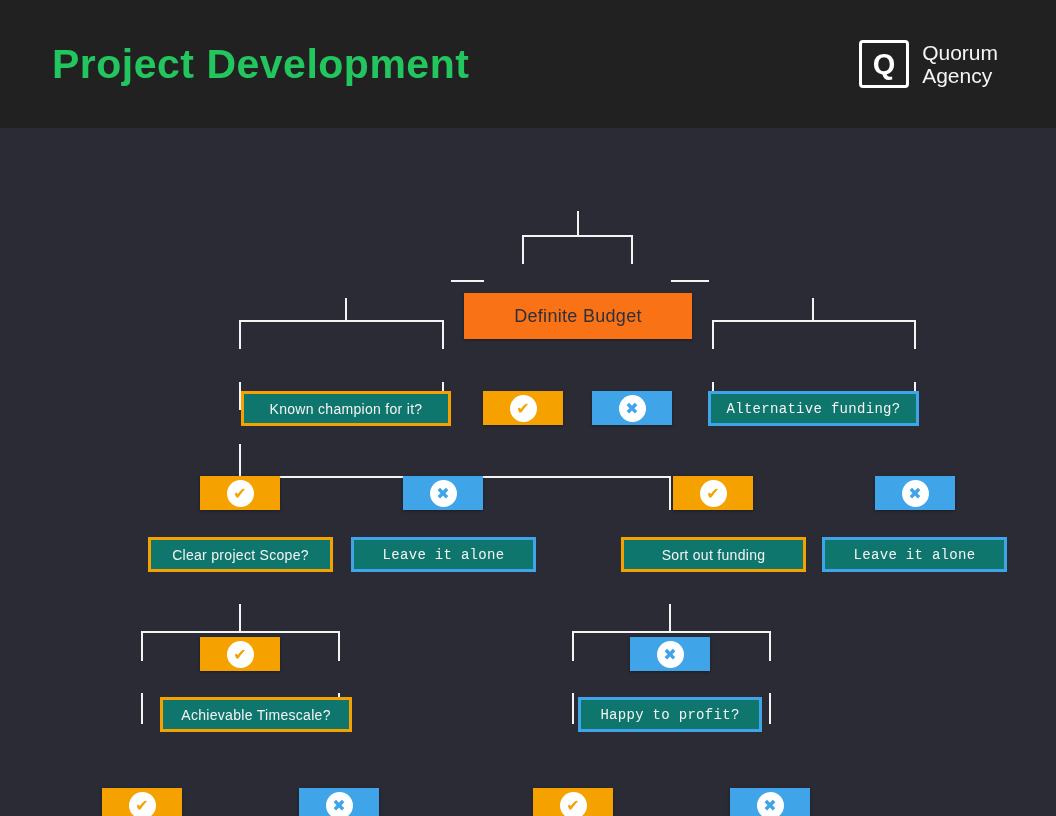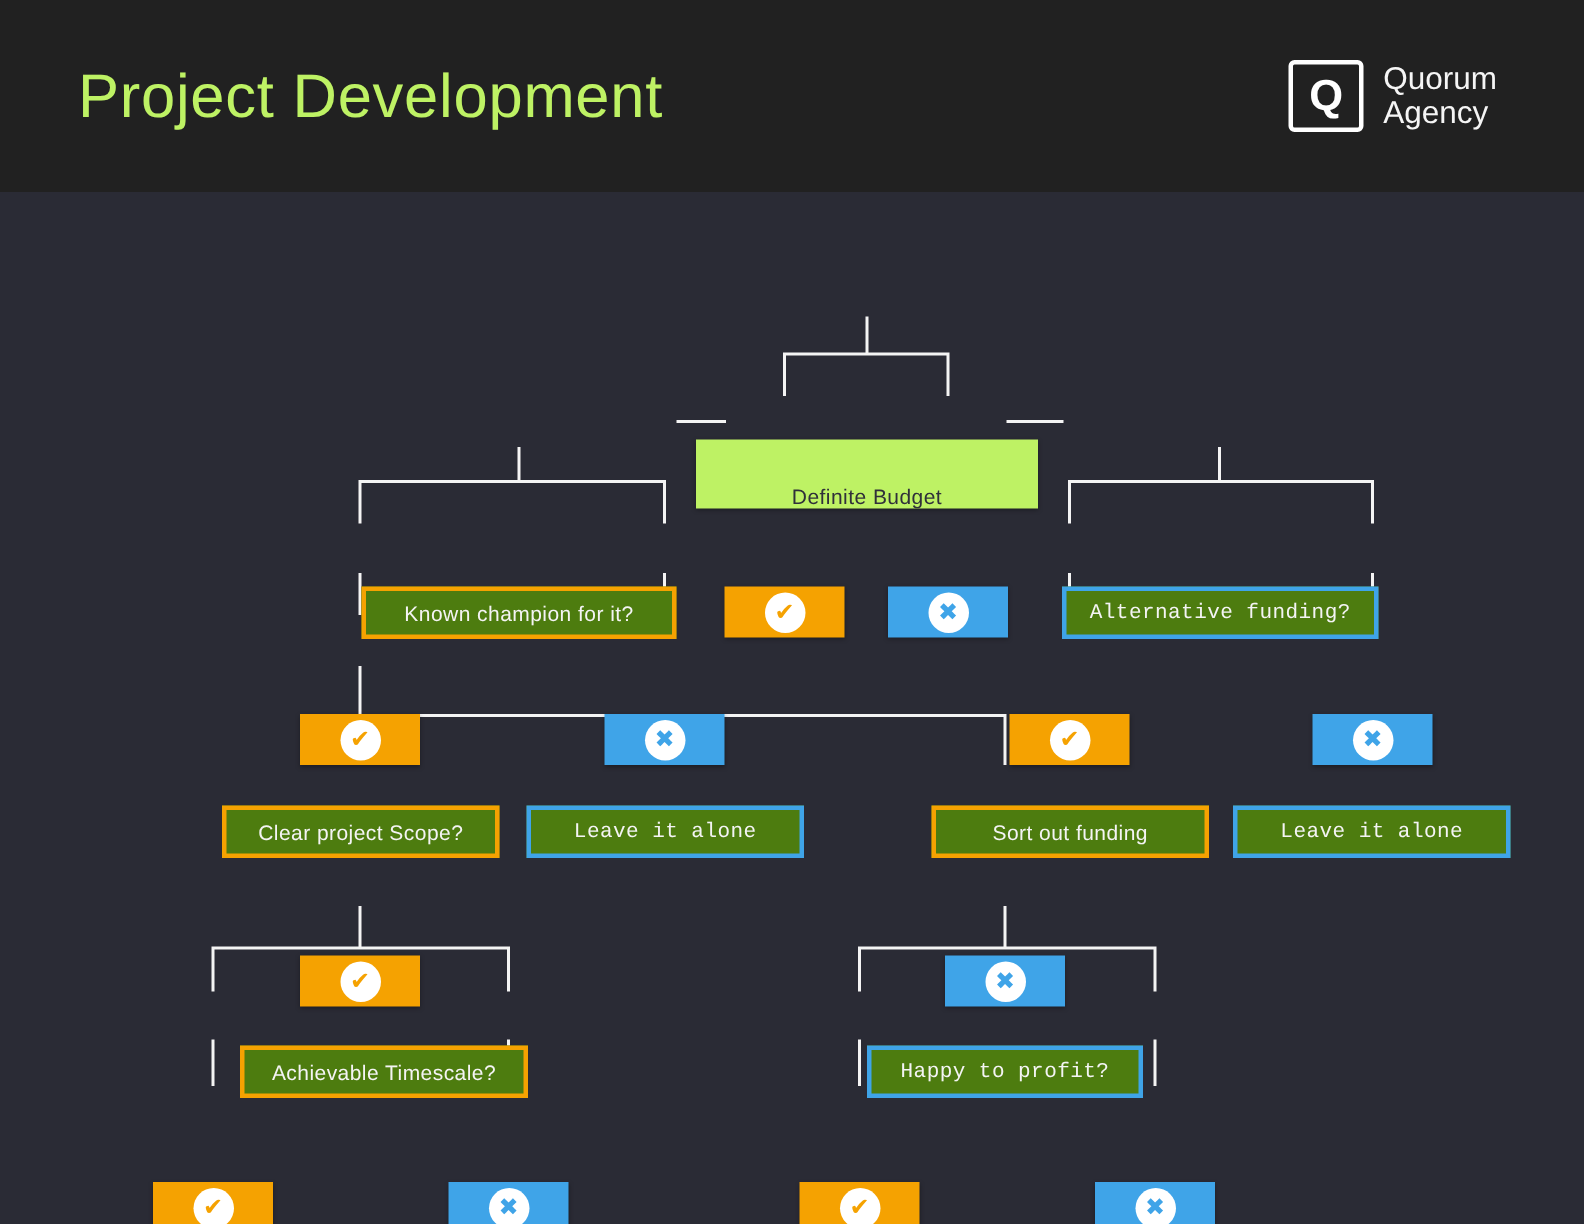--- a/index.html
+++ b/index.html
@@ -10,46 +10,45 @@
   }
   .page{position:relative;width:1056px;height:816px;background:#2a2b35;}
 
   
   .header{
     position:absolute;left:0;top:0;width:1056px;height:128px;
     background:#212121;display:flex;align-items:center;justify-content:space-between;
     box-sizing:border-box;padding:0 58px 0 52px;
   }
   .title{
-    margin:0;font-size:41px;font-weight:400;letter-spacing:.5px;
-    color:#bef264;white-space:nowrap;
+    margin:0;font-size:41px;font-weight:700;letter-spacing:.5px;
+    color:#22c55e;white-space:nowrap;
   }
   .brand{display:flex;align-items:center;gap:13px;}
   .logo-square{
     width:44px;height:42px;border:3px solid #ffffff;border-radius:4px;
     display:flex;align-items:center;justify-content:center;
   }
   .logo-letter{color:#ffffff;font-size:29px;font-weight:700;line-height:1;}
   .brand-name{display:flex;flex-direction:column;color:#f5f5f5;font-size:21px;line-height:23px;}
 
   
   .canvas{position:absolute;left:0;top:128px;width:1056px;height:688px;}
   .connectors{position:absolute;left:0;top:0;}
 
   .node{
     position:absolute;display:flex;align-items:center;justify-content:center;
     box-sizing:border-box;text-align:center;
   }
   .root{
-    background:#bef264;color:#30303a;font-size:14px;letter-spacing:.3px;
+    background:#f97316;color:#30303a;font-size:18px;letter-spacing:.3px;
     box-shadow:0 1px 3px rgba(0,0,0,.35);
-    align-items:flex-end;
   }
   .q{
-    height:35px;background:#4d7c0f;border:3px solid;color:#f4f4f4;
+    height:35px;background:#0f766e;border:3px solid;color:#f4f4f4;
     font-size:14px;letter-spacing:.3px;
   }
   .orange{border-color:#f5a201;}
   .blue{border-color:#3fa4e8;font-family:Liberation Mono, monospace;}
 
   .badge{
     position:absolute;width:80px;height:34px;
     display:flex;align-items:center;justify-content:center;
     box-shadow:0 1px 3px rgba(0,0,0,.35);
   }

